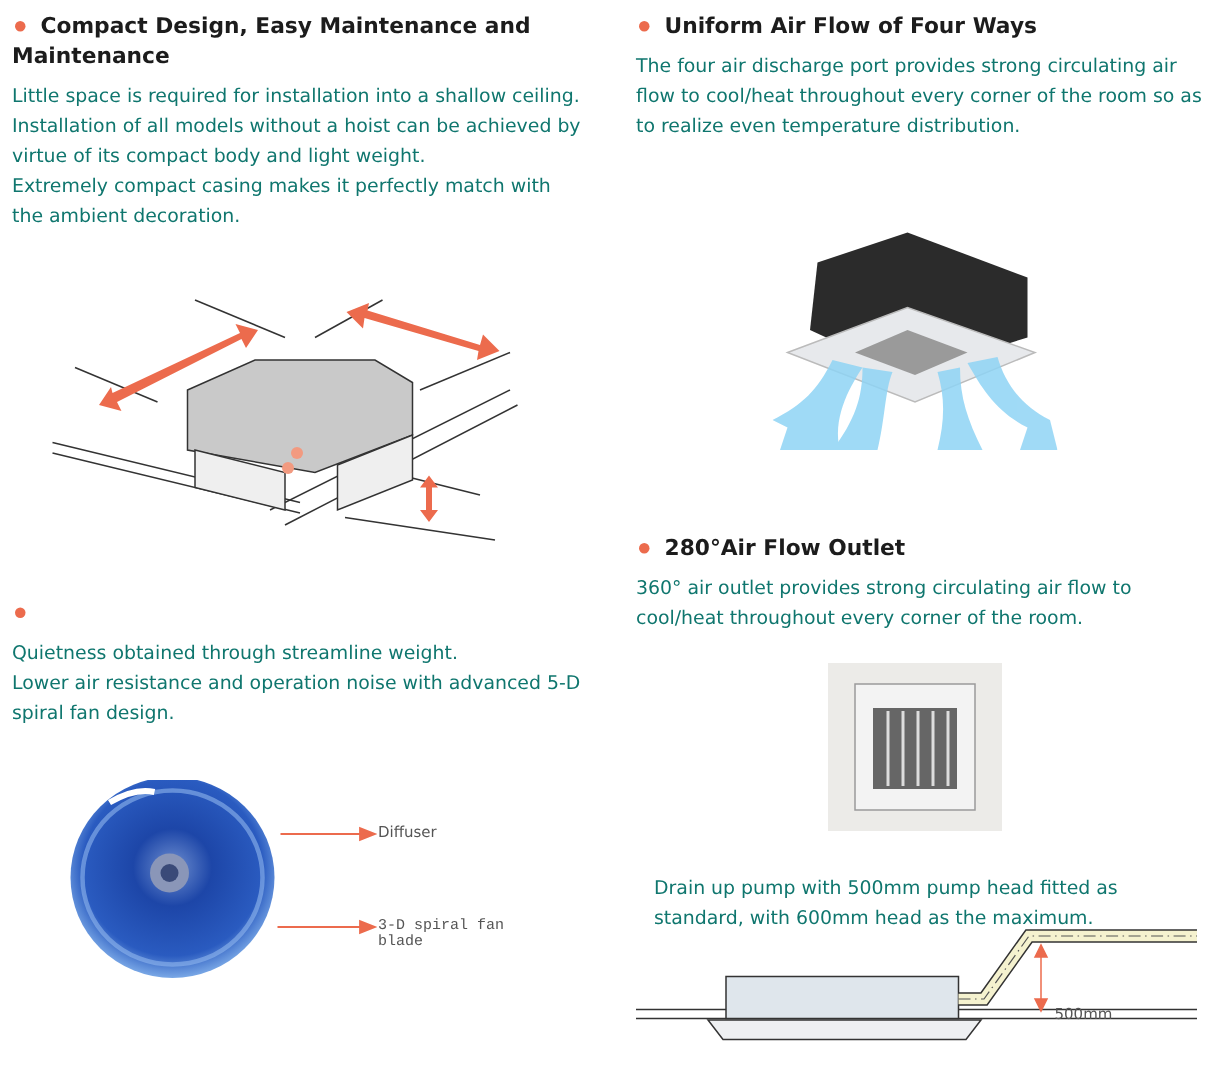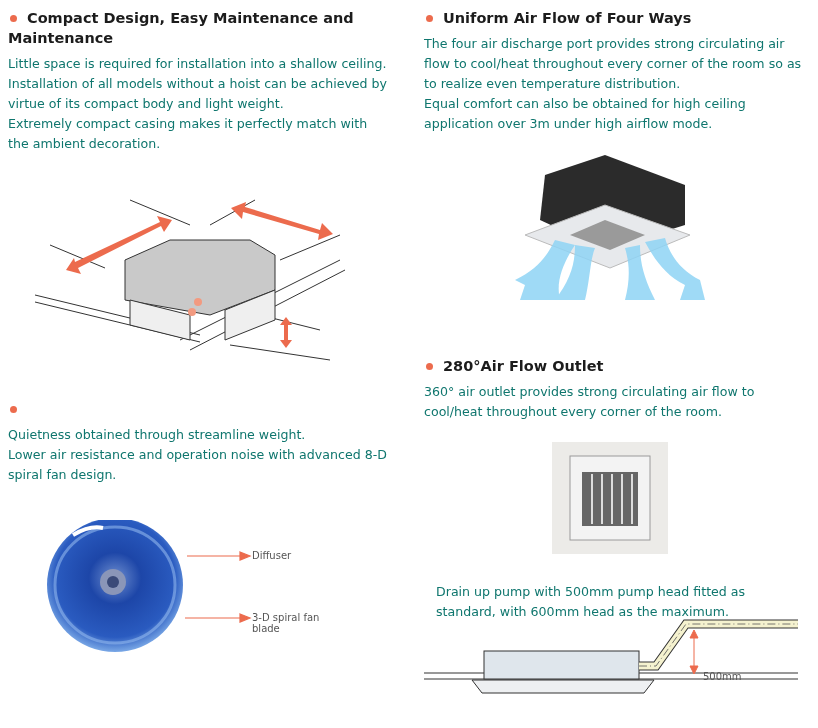--- a/index.html
+++ b/index.html
@@ -56,21 +56,20 @@
     </g>
   </svg>
 </div>
 
 <div class="sec" style="left:424px; top:8px; width:380px;">
   <h2 class="heading">
     <span class="bullet"></span><span>Uniform Air Flow of Four Ways</span>
   </h2>
   <div class="body">
     <p>The four air discharge port provides strong circulating air flow to cool/heat throughout every corner of the room so as to realize even temperature distribution.</p>
-    <p>Equal comfort can also be obtained for high ceiling application over 3m under high airflow mode.</p>
   </div>
 </div>
 
 <div class="fig" style="left:515px; top:150px; width:190px; height:160px;">
   <svg width="190" height="160" viewBox="0 0 190 160">
     <polygon points="30,25 90,5 170,35 170,75 90,100 25,70" fill="#2b2b2b"></polygon>
     <polygon points="10,85 90,55 175,85 95,118" fill="#e7e9ec" stroke="#bbb"></polygon>
     <polygon points="55,85 90,70 130,85 95,100" fill="#9a9a9a"></polygon>
     <g fill="#8fd4f5" opacity="0.85">
       <path d="M40,90 C30,110 20,120 0,130 L10,135 L5,150 L45,150 C40,130 50,110 60,95 Z"></path>
@@ -80,21 +79,21 @@
     </g>
   </svg>
 </div>
 
 <div class="sec" style="left:8px; top:399px; width:380px;">
   <h2 class="heading">
     <span class="bullet"></span>
   </h2>
   <div class="body">
     <p>Quietness obtained through streamline weight.</p>
-    <p>Lower air resistance and operation noise with advanced 8-D spiral fan design.</p>
+    <p>Lower air resistance and operation noise with advanced 5-D spiral fan design.</p>
   </div>
 </div>
 
 <div class="fig" style="left:45px; top:520px; width:300px; height:140px;">
   <svg width="300" height="140" viewBox="0 0 300 140">
     <defs>
       <radialGradient id="fanG" cx="50%" cy="45%" r="55%">
         <stop offset="0%" stop-color="#6f8fd0"></stop>
         <stop offset="35%" stop-color="#1d46a8"></stop>
         <stop offset="80%" stop-color="#2a5bc0"></stop>
@@ -107,21 +106,21 @@
     <circle cx="68" cy="62" r="6" fill="#3a4a78"></circle>
     <path d="M28,15 Q45,5 58,8" stroke="#fff" stroke-width="4" fill="none"></path>
     <g stroke="#ec6b4d" stroke-width="1.2" fill="#ec6b4d">
       <line x1="142" y1="36" x2="195" y2="36"></line>
       <polygon points="195,32 205,36 195,40"></polygon>
       <line x1="140" y1="98" x2="195" y2="98"></line>
       <polygon points="195,94 205,98 195,102"></polygon>
     </g>
   </svg>
   <span class="label" style="left:207px; top:30px;">Diffuser</span>
-  <span class="label" style="left:207px; top:92px;">3-D spiral fan blade</span>
+  <span class="label" style="left:207px; top:92px;font-family:Liberation Mono, monospace;">3-D spiral fan blade</span>
 </div>
 
 <div class="sec" style="left:424px; top:356px; width:380px;">
   <h2 class="heading">
     <span class="bullet"></span><span>280°Air Flow Outlet</span>
   </h2>
   <div class="body">
     <p>360° air outlet provides strong circulating air flow to cool/heat throughout every corner of the room.</p>
   </div>
 </div>

